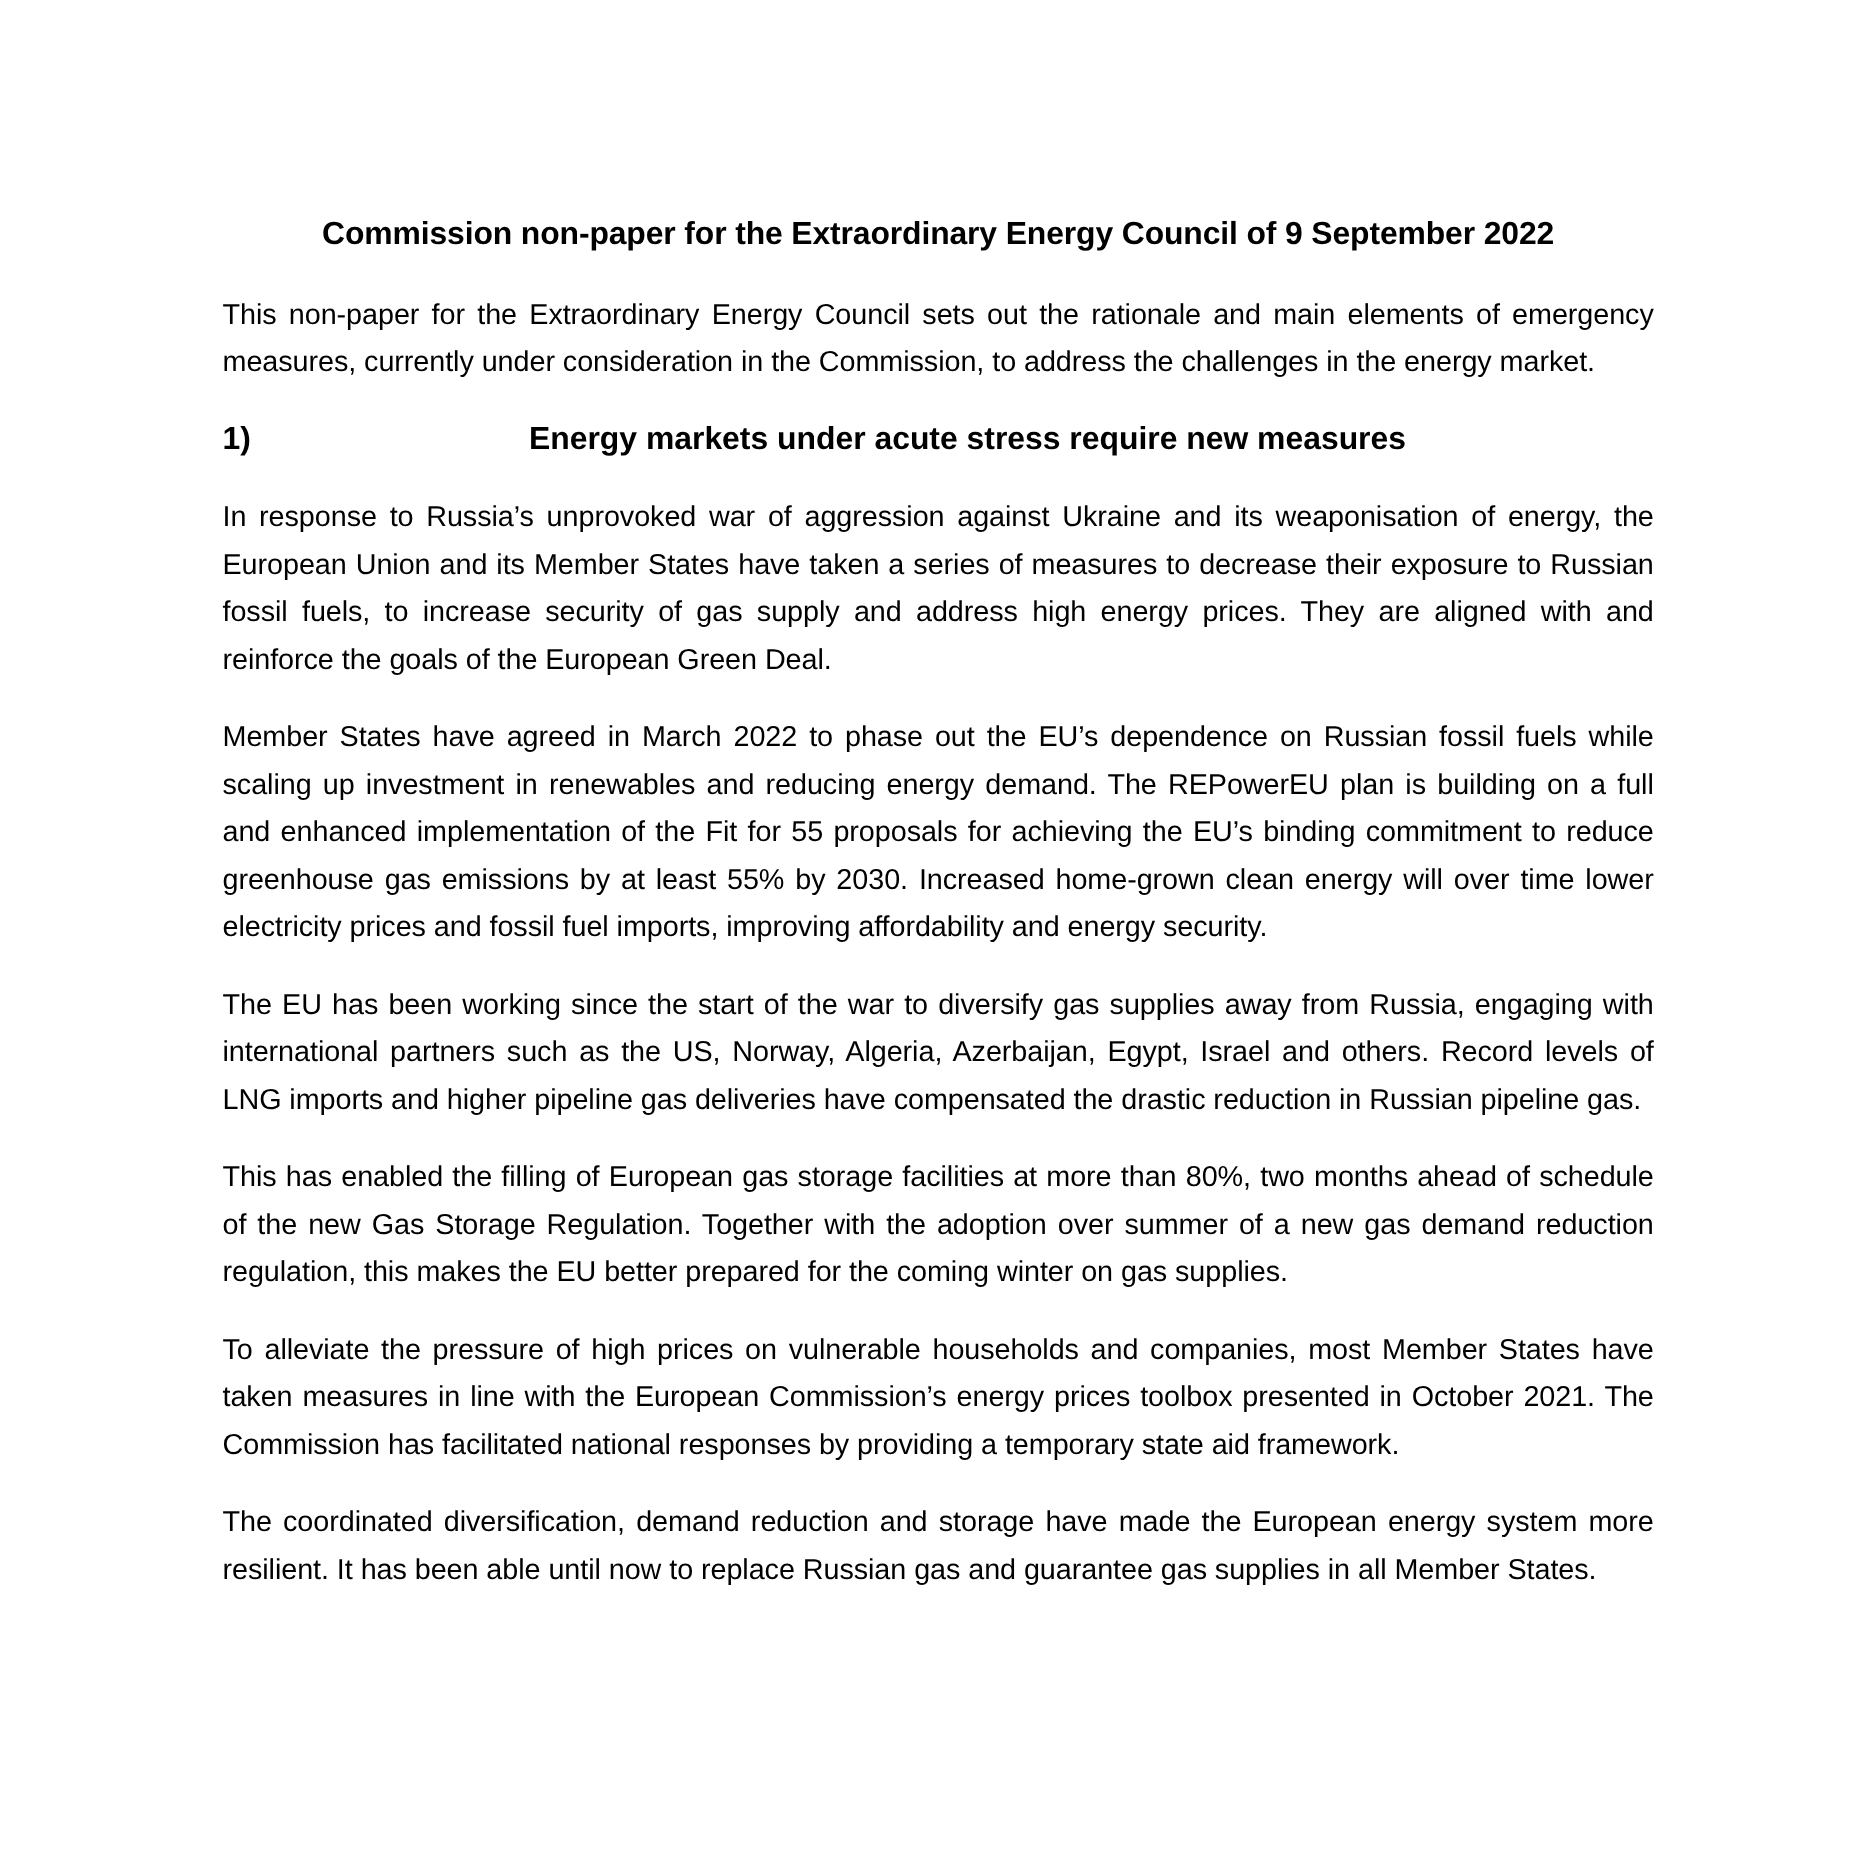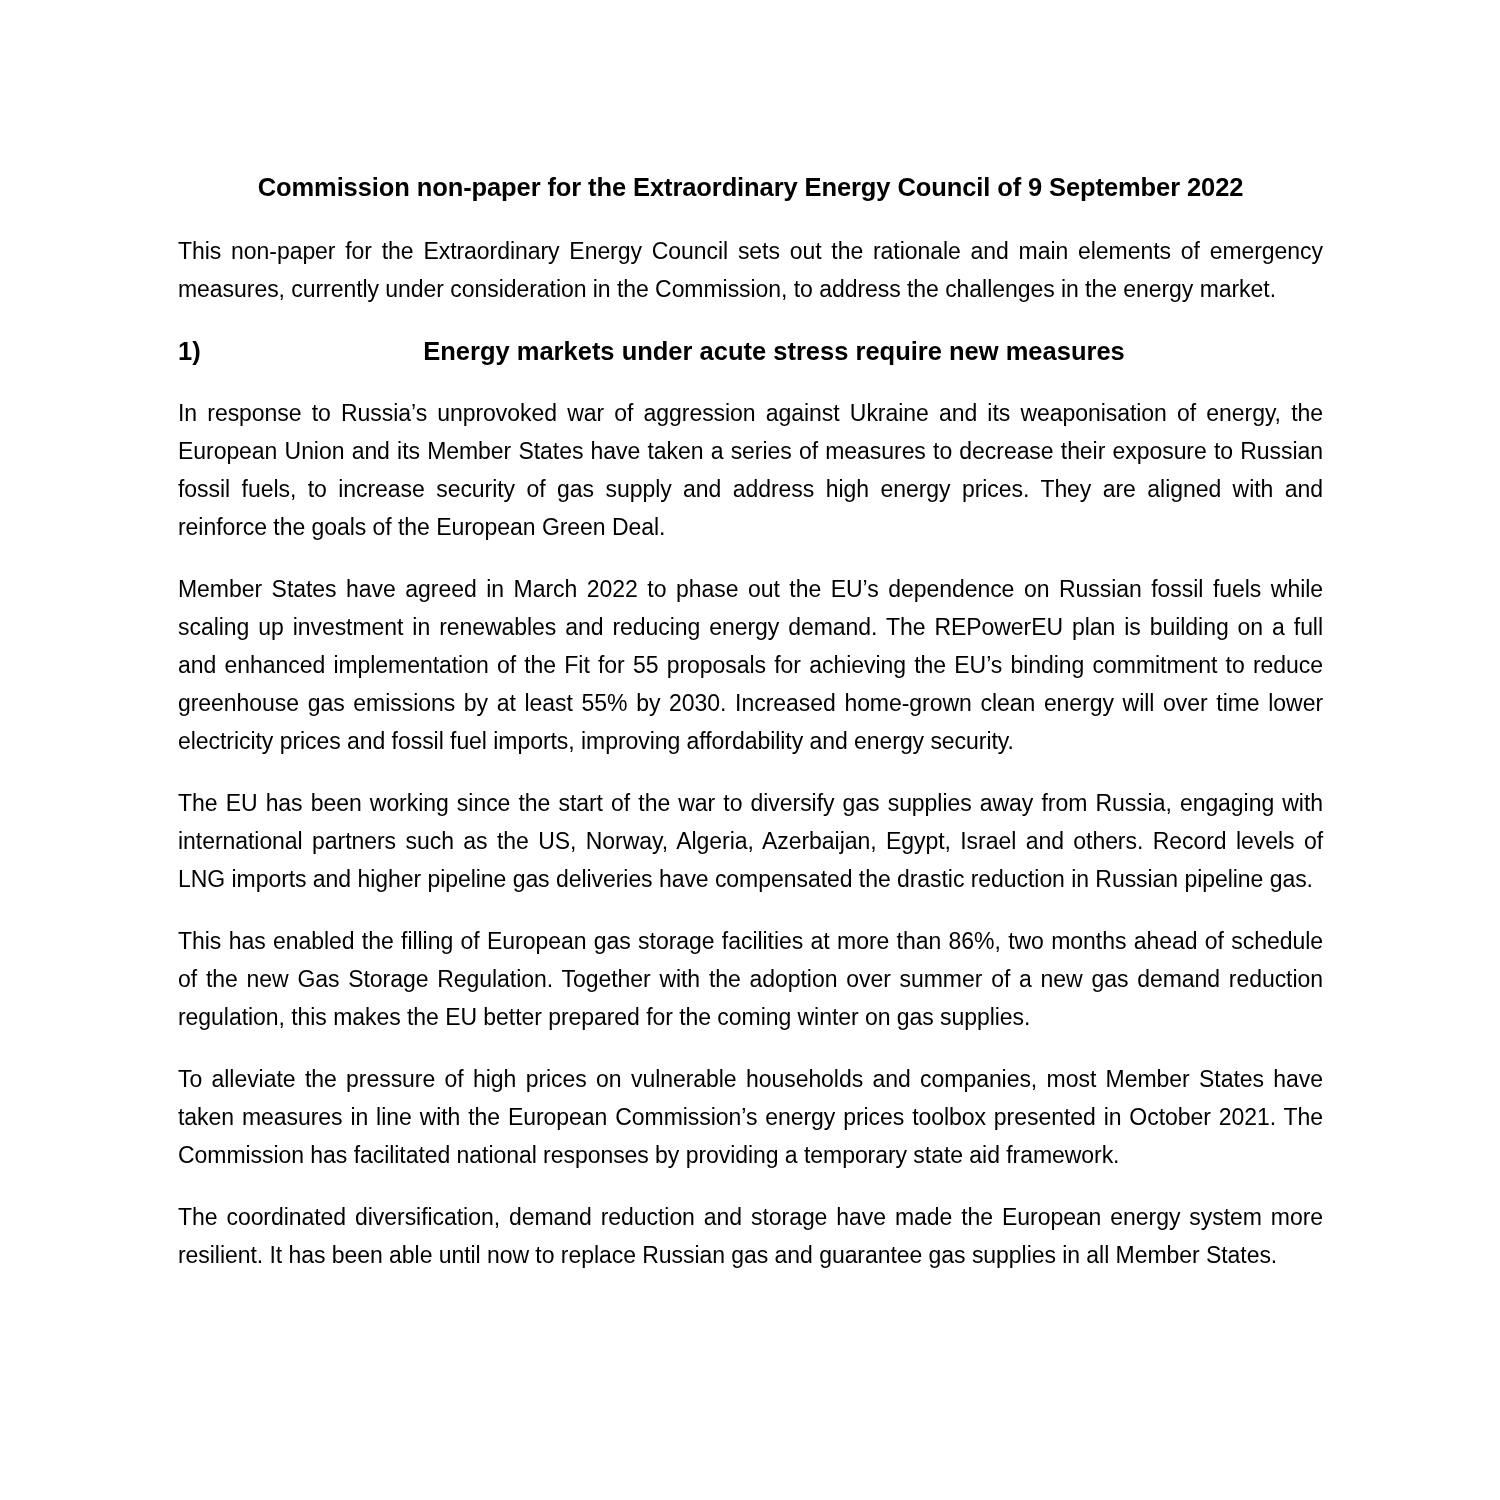--- a/index.html
+++ b/index.html
@@ -70,19 +70,19 @@
     <span class="num">1)</span>
     <span class="htext">Energy markets under acute stress require new measures</span>
   </div>
 
   <p class="body-par">In response to Russia’s unprovoked war of aggression against Ukraine and its weaponisation of energy, the European Union and its Member States have taken a series of measures to decrease their exposure to Russian fossil fuels, to increase security of gas supply and address high energy prices. They are aligned with and reinforce the goals of the European Green Deal.</p>
 
   <p class="body-par">Member States have agreed in March 2022 to phase out the EU’s dependence on Russian fossil fuels while scaling up investment in renewables and reducing energy demand. The REPowerEU plan is building on a full and enhanced implementation of the Fit for 55 proposals for achieving the EU’s binding commitment to reduce greenhouse gas emissions by at least 55% by 2030. Increased home-grown clean energy will over time lower electricity prices and fossil fuel imports, improving affordability and energy security.</p>
 
   <p class="body-par">The EU has been working since the start of the war to diversify gas supplies away from Russia, engaging with international partners such as the US, Norway, Algeria, Azerbaijan, Egypt, Israel and others. Record levels of LNG imports and higher pipeline gas deliveries have compensated the drastic reduction in Russian pipeline gas.</p>
 
-  <p class="body-par">This has enabled the filling of European gas storage facilities at more than 86%, two months ahead of schedule of the new Gas Storage Regulation. Together with the adoption over summer of a new gas demand reduction regulation, this makes the EU better prepared for the coming winter on gas supplies.</p>
+  <p class="body-par">This has enabled the filling of European gas storage facilities at more than 80%, two months ahead of schedule of the new Gas Storage Regulation. Together with the adoption over summer of a new gas demand reduction regulation, this makes the EU better prepared for the coming winter on gas supplies.</p>
 
   <p class="body-par">To alleviate the pressure of high prices on vulnerable households and companies, most Member States have taken measures in line with the European Commission’s energy prices toolbox presented in October 2021. The Commission has facilitated national responses by providing a temporary state aid framework.</p>
 
   <p class="body-par">The coordinated diversification, demand reduction and storage have made the European energy system more resilient. It has been able until now to replace Russian gas and guarantee gas supplies in all Member States.</p>
 
 </div>
 
 </body></html>

